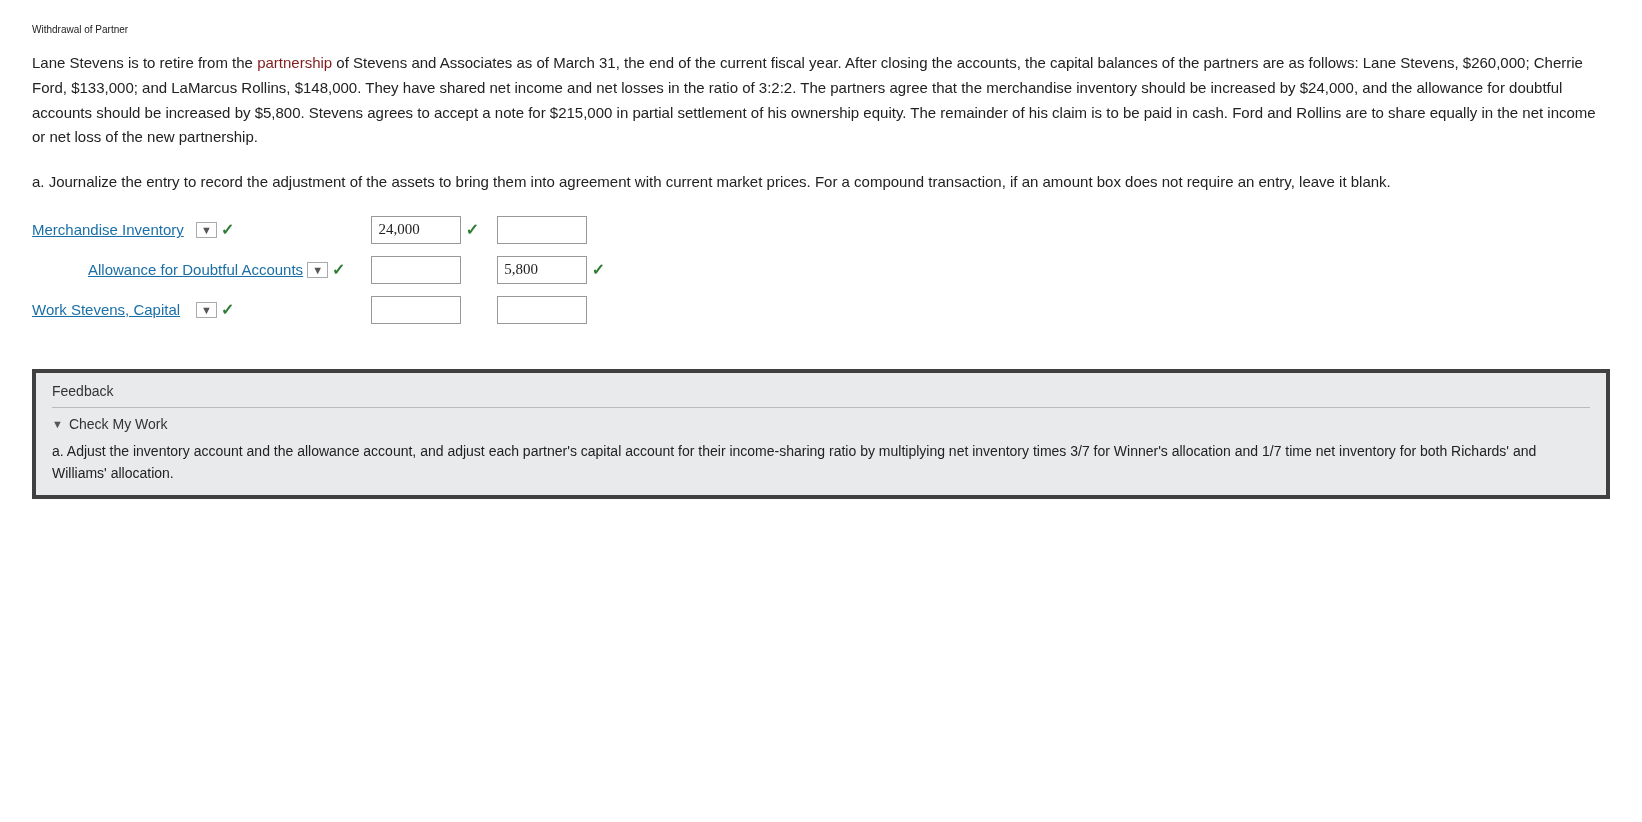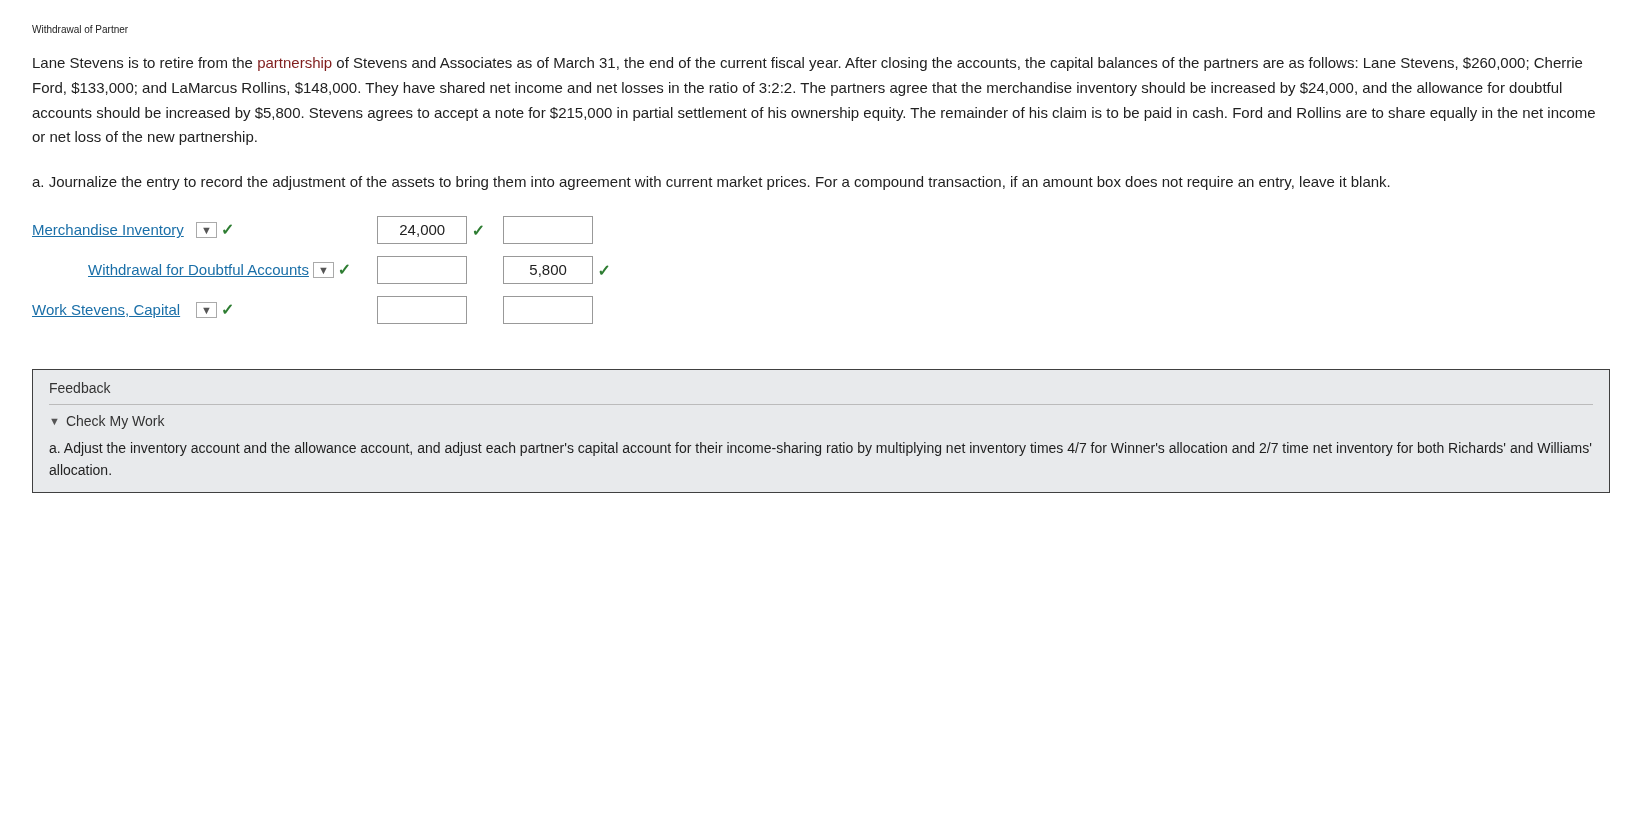--- a/index.html
+++ b/index.html
@@ -63,34 +63,35 @@
     }
     .check-mark {
       color: #2e7d32;
       font-size: 16px;
       font-weight: bold;
     }
     .amount-input {
       width: 90px;
       height: 28px;
       border: 1px solid #999;
-      text-align: center;
+      text-align: left;
       font-size: 15px;
       padding: 2px 6px;
       color: #222;
+      font-family: Liberation Serif, serif;
     }
     .amount-input.filled {
       background: #fff;
     }
     .amount-input.empty {
       background: #fff;
     }
     .feedback-section {
       background: #e8eaec;
-      border: 1px solid #404040;
+      border: 4px solid #404040;
       padding: 10px 16px;
       margin-top: 10px;
     }
     .feedback-title {
       font-size: 14px;
       font-weight: normal;
       color: #333;
       margin-bottom: 8px;
     }
     .divider {
@@ -147,21 +148,21 @@
               <span class="check-mark">✓</span>
             </div>
           </td>
           <td style="padding-left: 20px;"><input type="text" class="amount-input filled" value="24,000" style=""><span class="check-mark"> ✓</span></td>
           <td style="padding-left: 12px;"><input type="text" class="amount-input empty" style=""></td>
         </tr>
         <tr class="row-spacer"></tr>
         <tr>
           <td style="padding-left: 36px;">
             <div class="account-cell">
-              <span class="account-link indented">Withdrawal for Doubtful Accounts</span>
+              <span class="account-link indented">Allowance for Doubtful Accounts</span>
               <span class="dropdown-arrow">▼</span>
               <span class="check-mark">✓</span>
             </div>
           </td>
           <td style="padding-left: 20px;"><input type="text" class="amount-input empty" style=""></td>
           <td style="padding-left: 12px;"><input type="text" class="amount-input filled" value="5,800" style=""><span class="check-mark"> ✓</span></td>
         </tr>
         <tr class="row-spacer"></tr>
         <tr>
           <td style="padding-left: 0px;">
@@ -181,14 +182,14 @@
   </table>
 </div>
 
 <div class="feedback-section">
   <div class="feedback-title">Feedback</div>
   <hr class="divider">
   <div class="check-my-work">
     <span class="triangle">▼</span>
     <span>Check My Work</span>
   </div>
-  <div class="feedback-text">a. Adjust the inventory account and the allowance account, and adjust each partner's capital account for their income-sharing ratio by multiplying net inventory times 4/7 for Winner's allocation and 2/7 time net inventory for both Richards' and Williams' allocation.</div>
+  <div class="feedback-text">a. Adjust the inventory account and the allowance account, and adjust each partner's capital account for their income-sharing ratio by multiplying net inventory times 3/7 for Winner's allocation and 1/7 time net inventory for both Richards' and Williams' allocation.</div>
 </div>
 
 </body></html>

